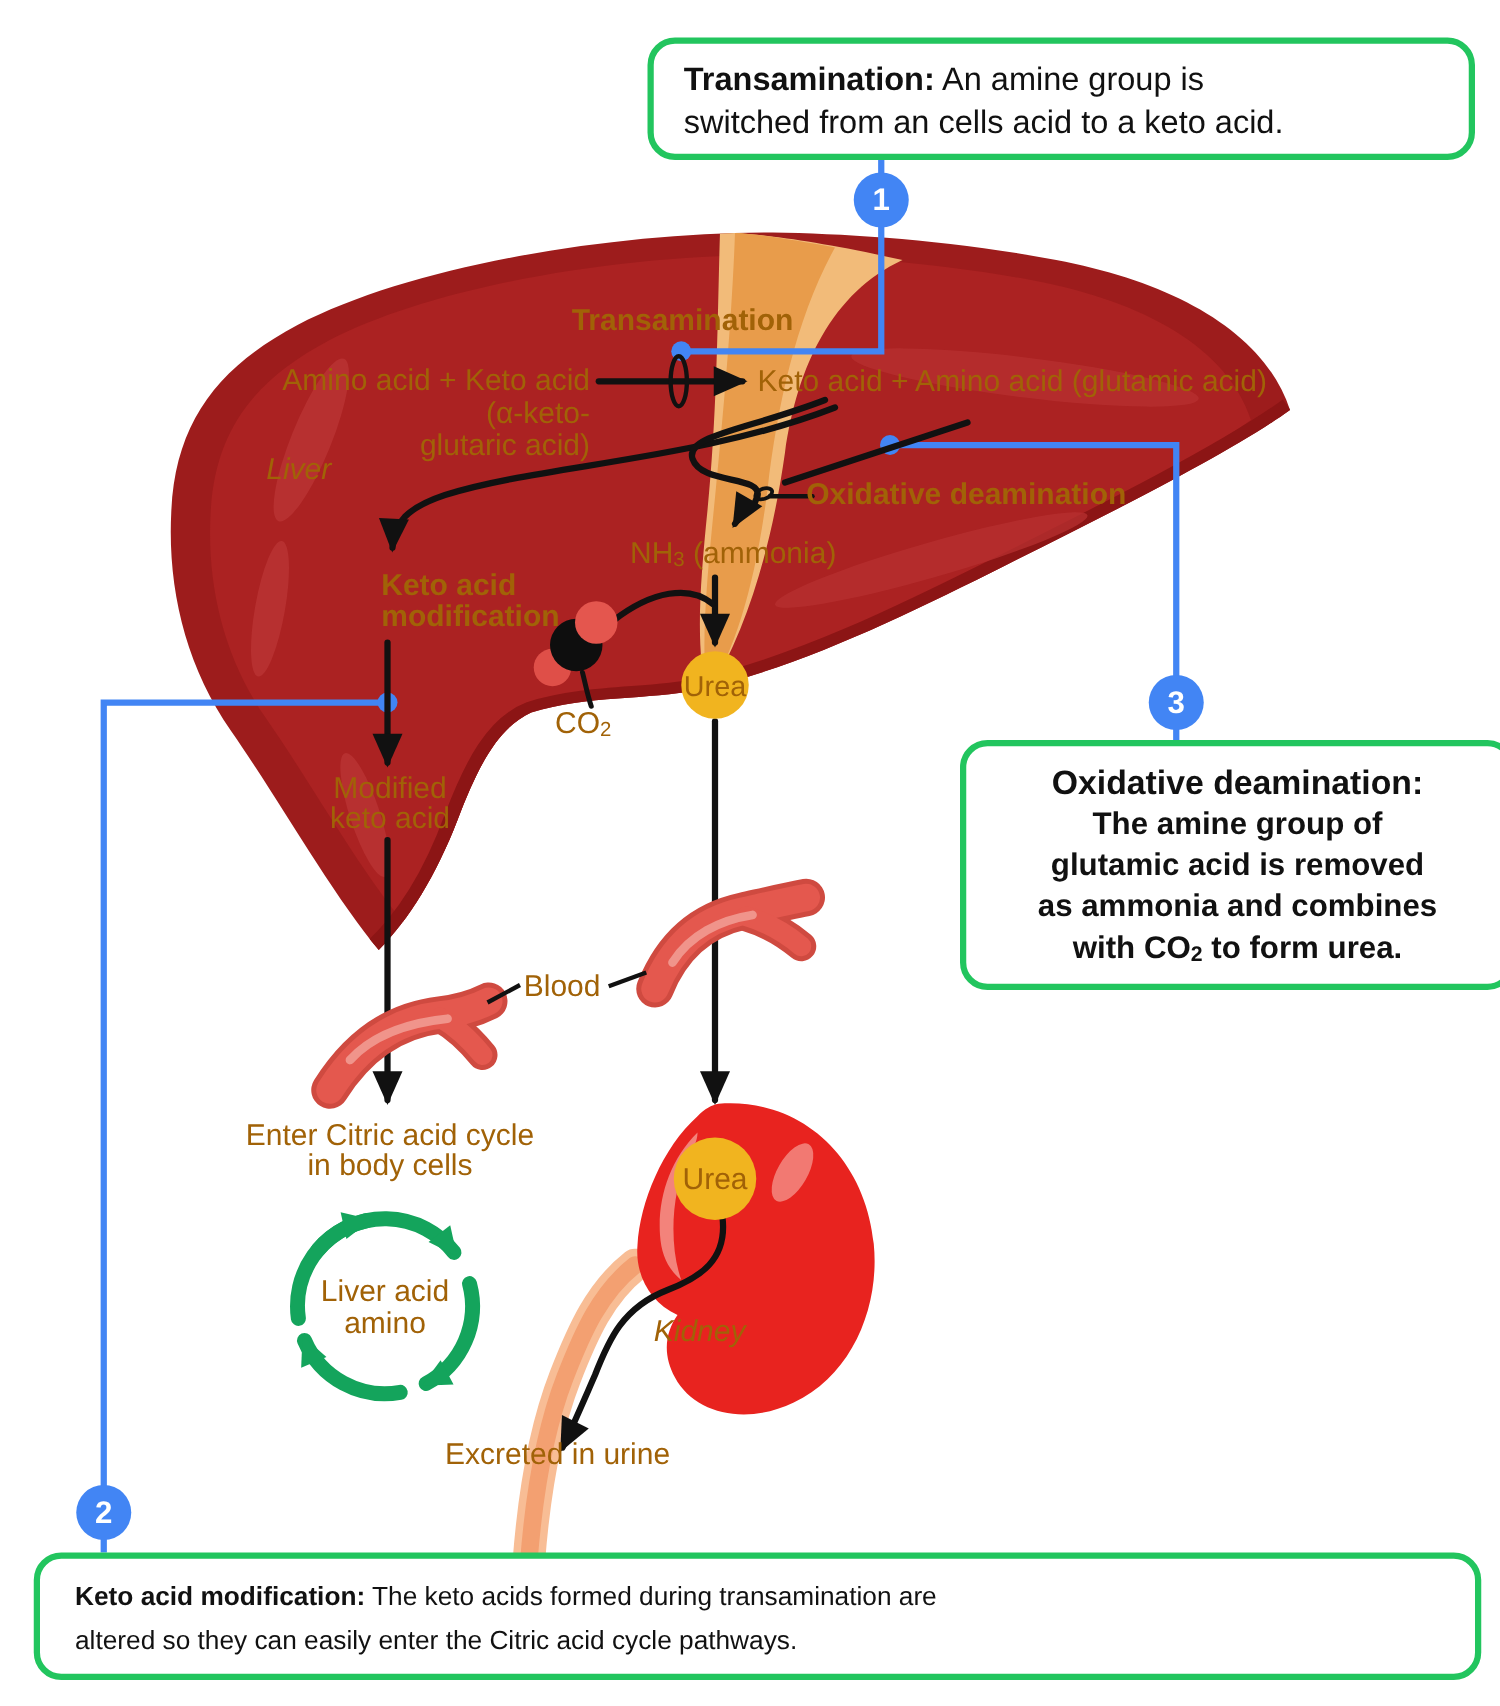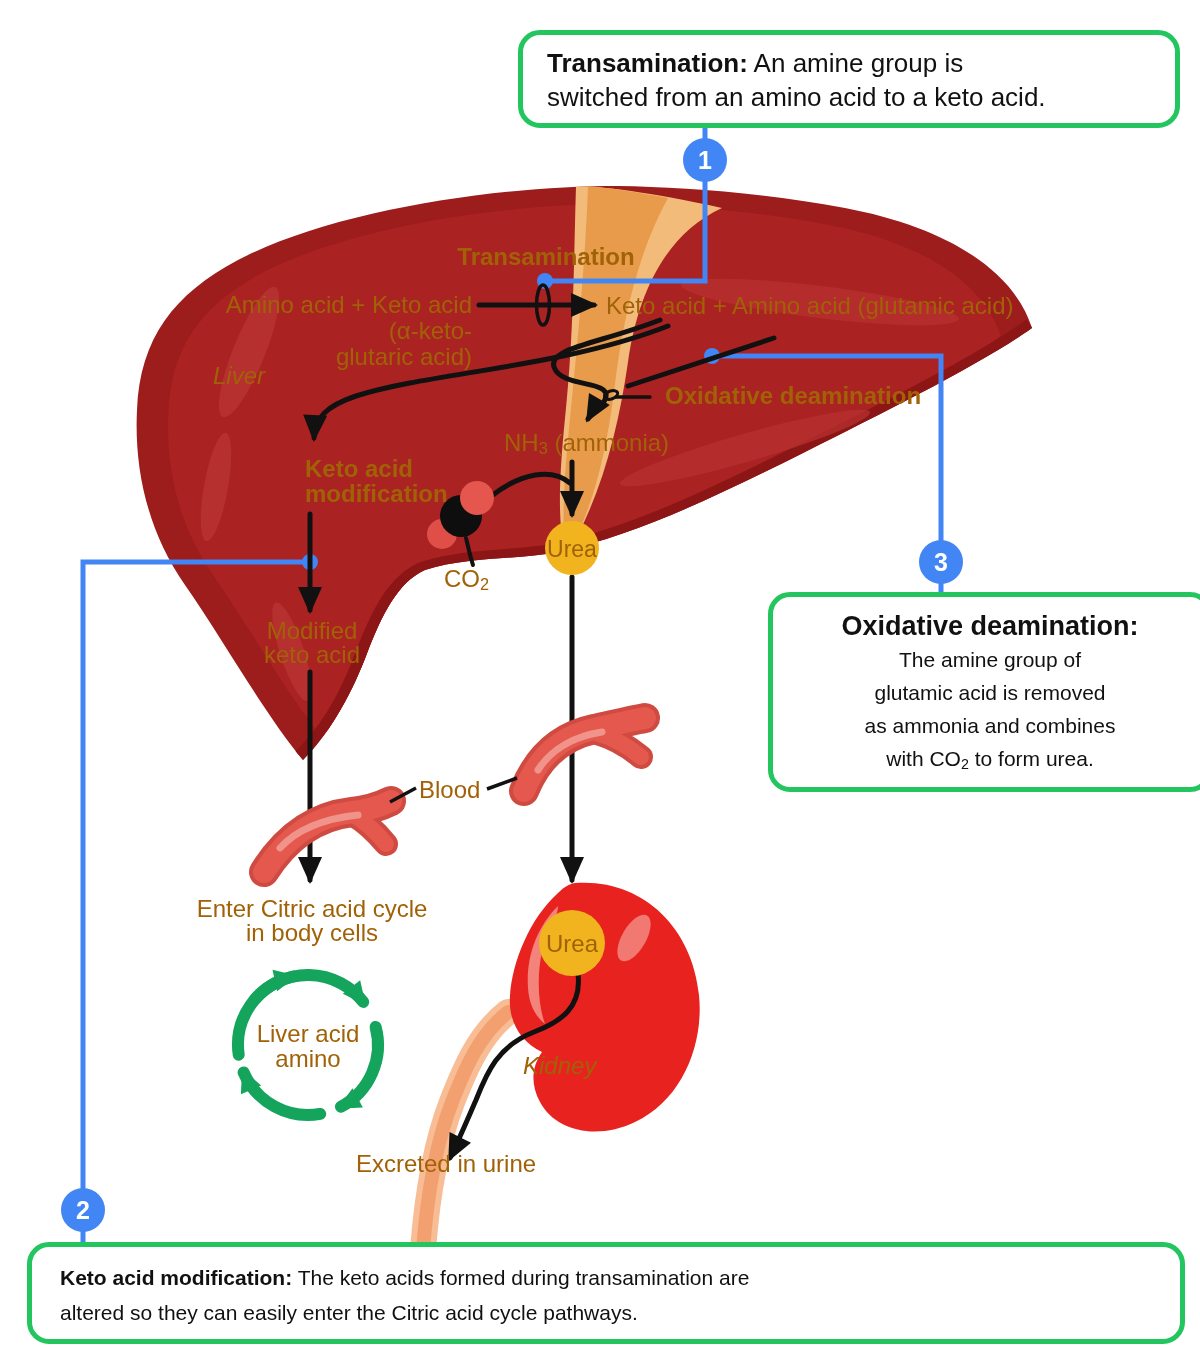--- a/index.html
+++ b/index.html
@@ -15,21 +15,21 @@
   .lbl .line{display:block;}
   sub.s{font-size:0.68em;vertical-align:-0.18em;}
   .callout{position:absolute;background:#fff;border:5px solid #22c55e;border-radius:22px;
            box-sizing:border-box;}
   .callout .txt{font-size:26px;line-height:34px;}
   .numbadge{position:absolute;width:44px;height:44px;border-radius:50%;background:#4285f4;
             color:#fff;font-weight:bold;font-size:25px;text-align:center;line-height:44px;}
   #callout1{left:518px;top:30px;width:662px;height:98px;padding:11px 24px;}
   #callout3{left:768px;top:592px;width:444px;height:200px;padding:12px 20px;text-align:center;}
   #callout3 .ttl{font-size:27px;font-weight:bold;line-height:34px;}
-  #callout3 .bodyline{font-size:21px;line-height:33px;}
+  #callout3 .bodyline{font-size:25px;line-height:33px;font-weight:bold;}
   #callout2{left:27px;top:1242px;width:1158px;height:102px;padding:13px 28px;}
   #callout2 .txt{font-size:21px;line-height:35px;}
 </style>
 </head>
 <body>
 
 <div id="stage">
 
   <svg id="art" width="1200" height="1365" viewBox="0 0 1200 1365">
     <defs>
@@ -160,21 +160,21 @@
   <div class="lbl rgt" style="left:196px;top:292px;width:276px;line-height:26px;">
     <span class="line">Amino acid + Keto acid</span>
     <span class="line">(α-keto-</span>
     <span class="line">glutaric acid)</span>
   </div>
 
   <div class="lbl" style="left:606px;top:293px;">Keto acid + Amino acid (glutamic acid)</div>
 
   <div class="lbl ital" style="left:213px;top:363px;">Liver</div>
 
-  <div class="lbl bold" style="left:645px;top:383px;margin-left:20px;">Oxidative deamination</div>
+  <div class="lbl bold" style="left:645px;top:383px;">Oxidative deamination</div>
 
   <div class="lbl" style="left:504px;top:430px;">
     <span>NH</span><sub class="s">3</sub><span> (ammonia)</span>
   </div>
 
   <div class="lbl bold" style="left:305px;top:456px;line-height:25px;">
     <span class="line">Keto acid</span>
     <span class="line">modification</span>
   </div>
 
@@ -203,21 +203,21 @@
 
   <div class="lbl ctr" style="left:536px;top:931px;width:72px;">Urea</div>
 
   <div class="lbl ital" style="left:523px;top:1053px;">Kidney</div>
 
   <div class="lbl" style="left:356px;top:1151px;">Excreted in urine</div>
 
   <div id="callout1" class="callout">
     <div class="txt">
       <div class="line"><span class="bold">Transamination:</span><span> An amine group is</span></div>
-      <div class="line">switched from an amino acid to a keto acid.</div>
+      <div class="line">switched from an cells acid to a keto acid.</div>
     </div>
   </div>
   <div class="numbadge" style="left:683px;top:138px;">1</div>
 
   <div id="callout3" class="callout">
     <div class="ttl">Oxidative deamination:</div>
     <div class="bodyline">The amine group of</div>
     <div class="bodyline">glutamic acid is removed</div>
     <div class="bodyline">as ammonia and combines</div>
     <div class="bodyline"><span>with CO</span><sub class="s">2</sub><span> to form urea.</span></div>

